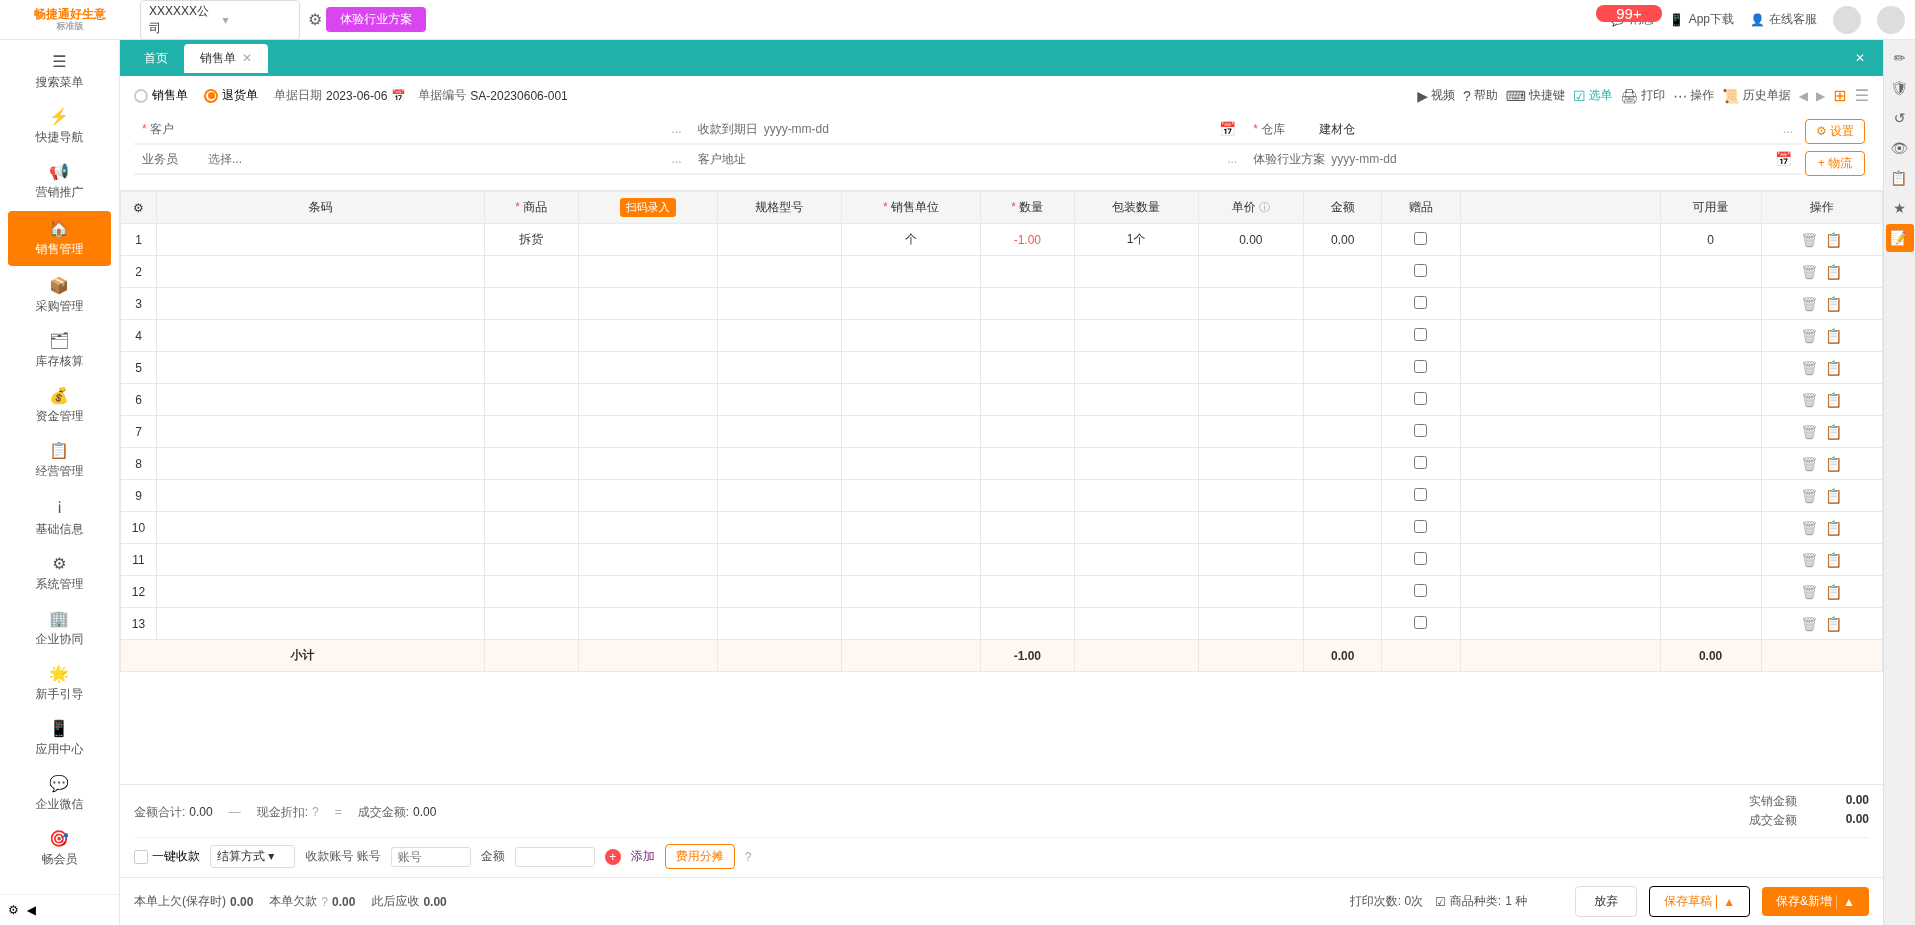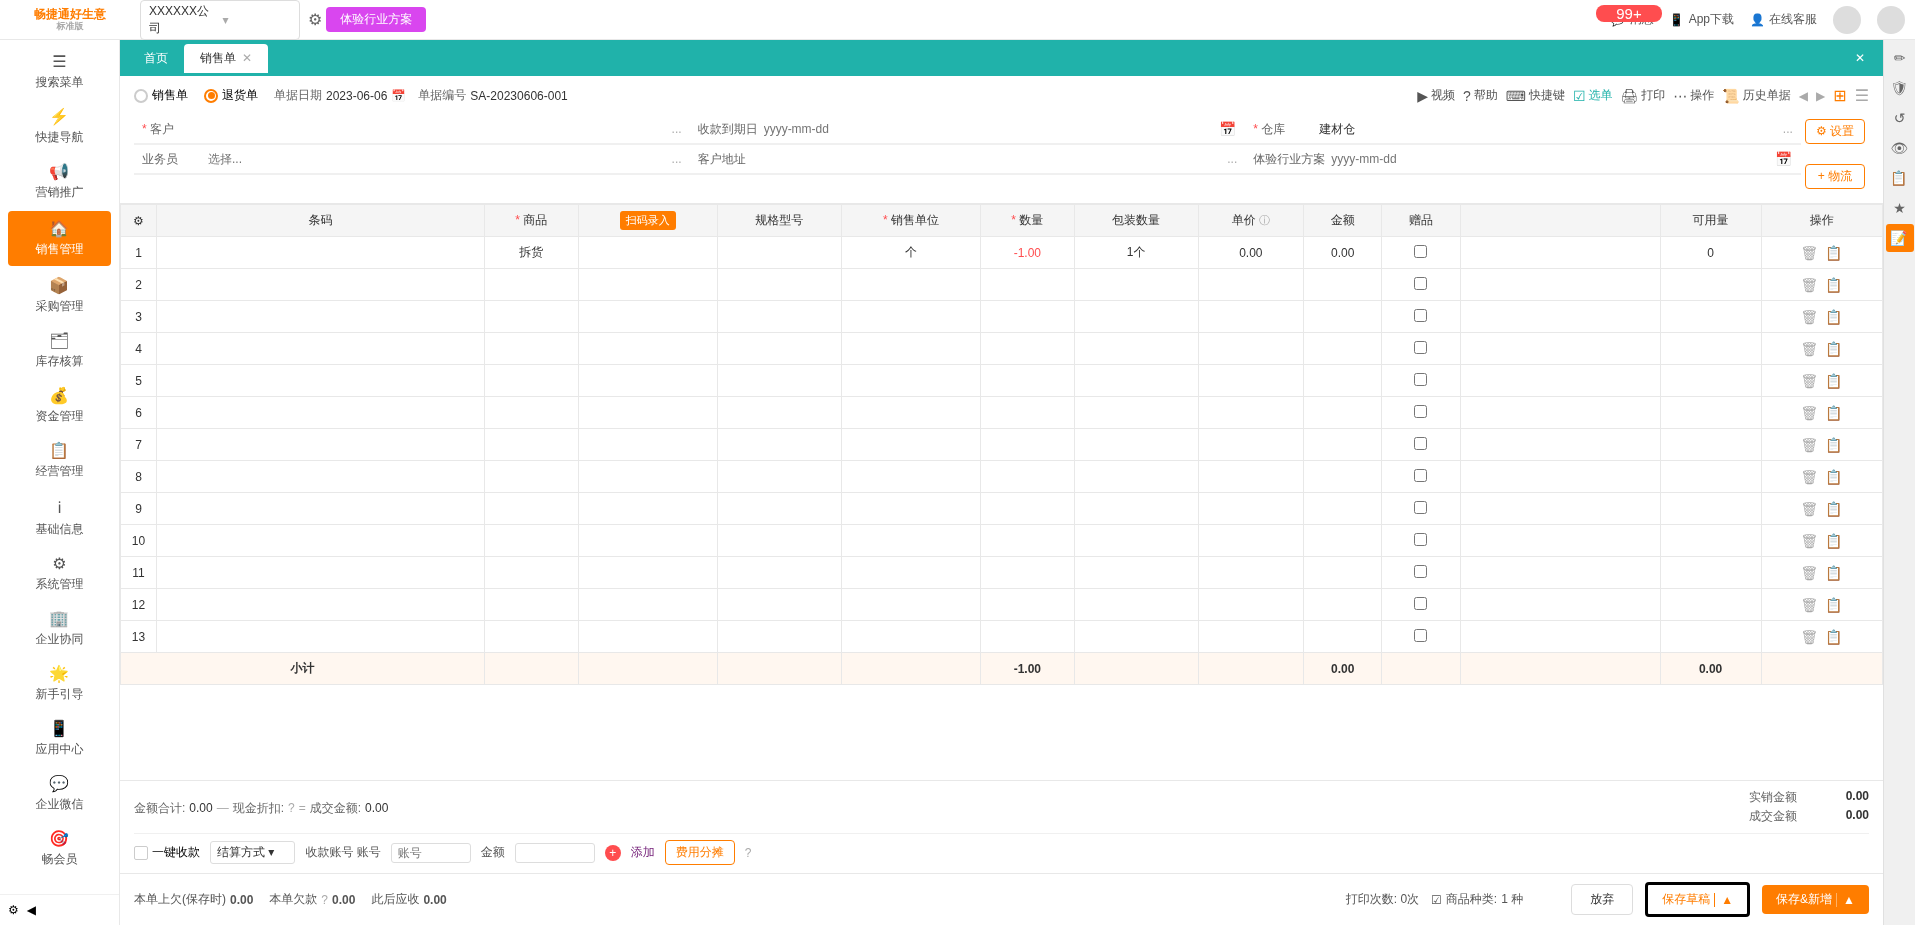--- a/index.html
+++ b/index.html
@@ -101,21 +101,21 @@
       border-bottom: 1px solid #f0f0f0;
     }
     .field-label { color: #666; white-space: nowrap; min-width: 60px; }
     .field-label.required::before { content: '* '; color: #ff4d4f; }
     .field-input {
       flex: 1; border: none; outline: none; color: #333; min-width: 80px;
       padding: 2px 0;
     }
     .field-dots { color: #aaa; cursor: pointer; }
     .field-cal { color: #20b2aa; cursor: pointer; font-size: 14px; }
-    .side-btns { display: flex; flex-direction: column; gap: 16px; padding: 4px; justify-content: center; }
+    .side-btns { display: flex; flex-direction: column; gap: 3px; padding: 4px; justify-content: center; }
 
     
     .table-wrap { flex: 1; overflow: auto; background: #fff; }
     .data-table { width: 100%; border-collapse: collapse; }
     .data-table th {
       background: #f5f5f5; border: 1px solid #e8e8e8; padding: 6px 8px;
       text-align: center; white-space: nowrap; color: #333; font-weight: normal;
       position: sticky; top: 0; z-index: 2;
     }
     .data-table td {
@@ -128,21 +128,21 @@
       padding: 2px 6px; font-size: 11px; cursor: pointer;
     }
     .red-text { color: #ff4d4f; }
     .subtotal-row td { background: #fff7f0; font-weight: bold; }
     .icon-btn { background: none; border: none; cursor: pointer; color: #aaa; font-size: 14px; padding: 2px; }
 
     
     .footer-summary {
       background: #fff; border-top: 1px solid #e8e8e8; padding: 8px 14px;
     }
-    .summary-row { display: flex; align-items: center; flex-wrap: wrap; }
+    .summary-row { display: flex; align-items: center; gap: 12px; flex-wrap: wrap; }
     .summary-item { display: flex; align-items: center; gap: 4px; color: #333; }
     .summary-label { color: #666; }
     .dash { color: #aaa; margin: 0 4px; }
     .equals { color: #aaa; margin: 0 4px; }
 
     .payment-row {
       display: flex; align-items: center; gap: 10px; margin-top: 6px;
       padding-top: 6px; border-top: 1px solid #f0f0f0;
     }
     .checkbox-item { display: flex; align-items: center; gap: 4px; }
@@ -165,21 +165,21 @@
     .action-info { display: flex; gap: 16px; color: #555; }
     .action-info-item { display: flex; align-items: center; gap: 4px; }
     .action-right { display: flex; align-items: center; gap: 12px; }
     .print-info { color: #555; }
     .product-kind { display: flex; align-items: center; gap: 4px; color: #555; cursor: pointer; }
     .abandon-btn {
       border: 1px solid #ddd; background: #fff; border-radius: 4px;
       padding: 6px 18px; cursor: pointer; color: #333; margin-left: 36px;
     }
     .save-draft-btn {
-      border: 3px solid #000000; background: #fff; color: #ff7d00;
+      border: 1px solid #000000; background: #fff; color: #ff7d00;
       border-radius: 4px; padding: 6px 14px; cursor: pointer;
       display: flex; align-items: center; gap: 4px;
     }
     .save-new-btn {
       background: #ff7d00; color: #fff; border: none;
       border-radius: 4px; padding: 6px 14px; cursor: pointer;
       display: flex; align-items: center; gap: 4px;
     }
 
     

